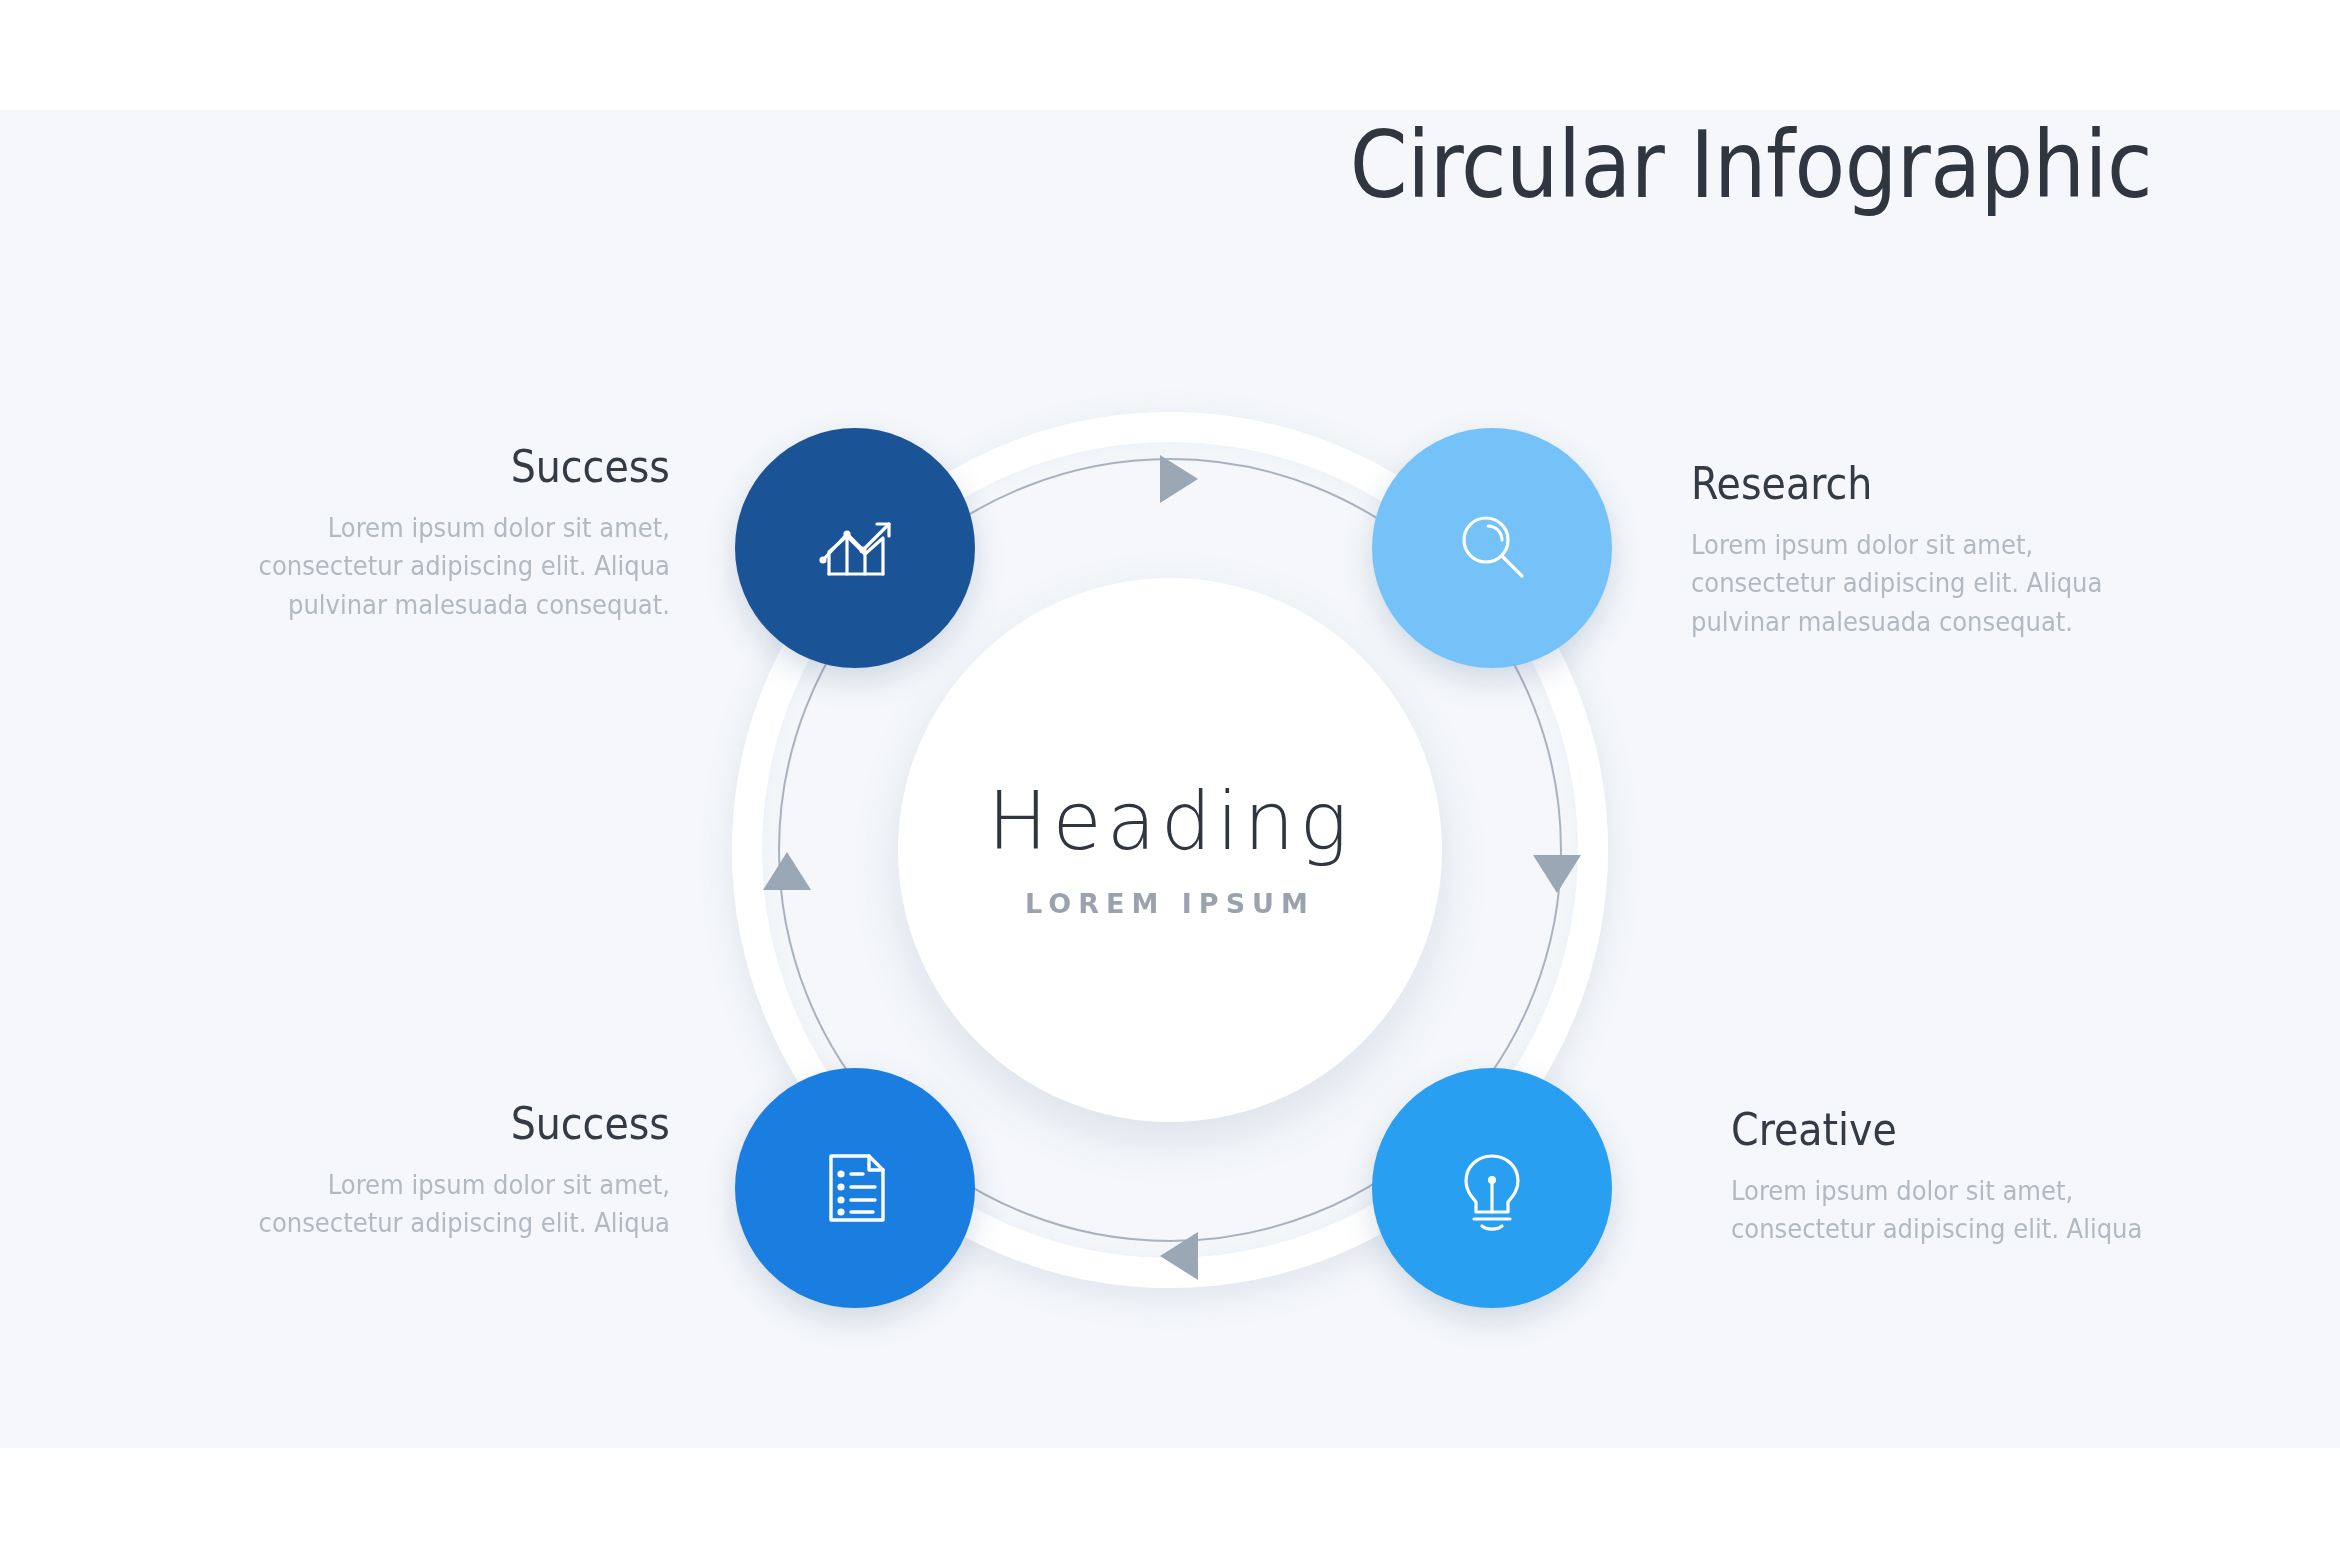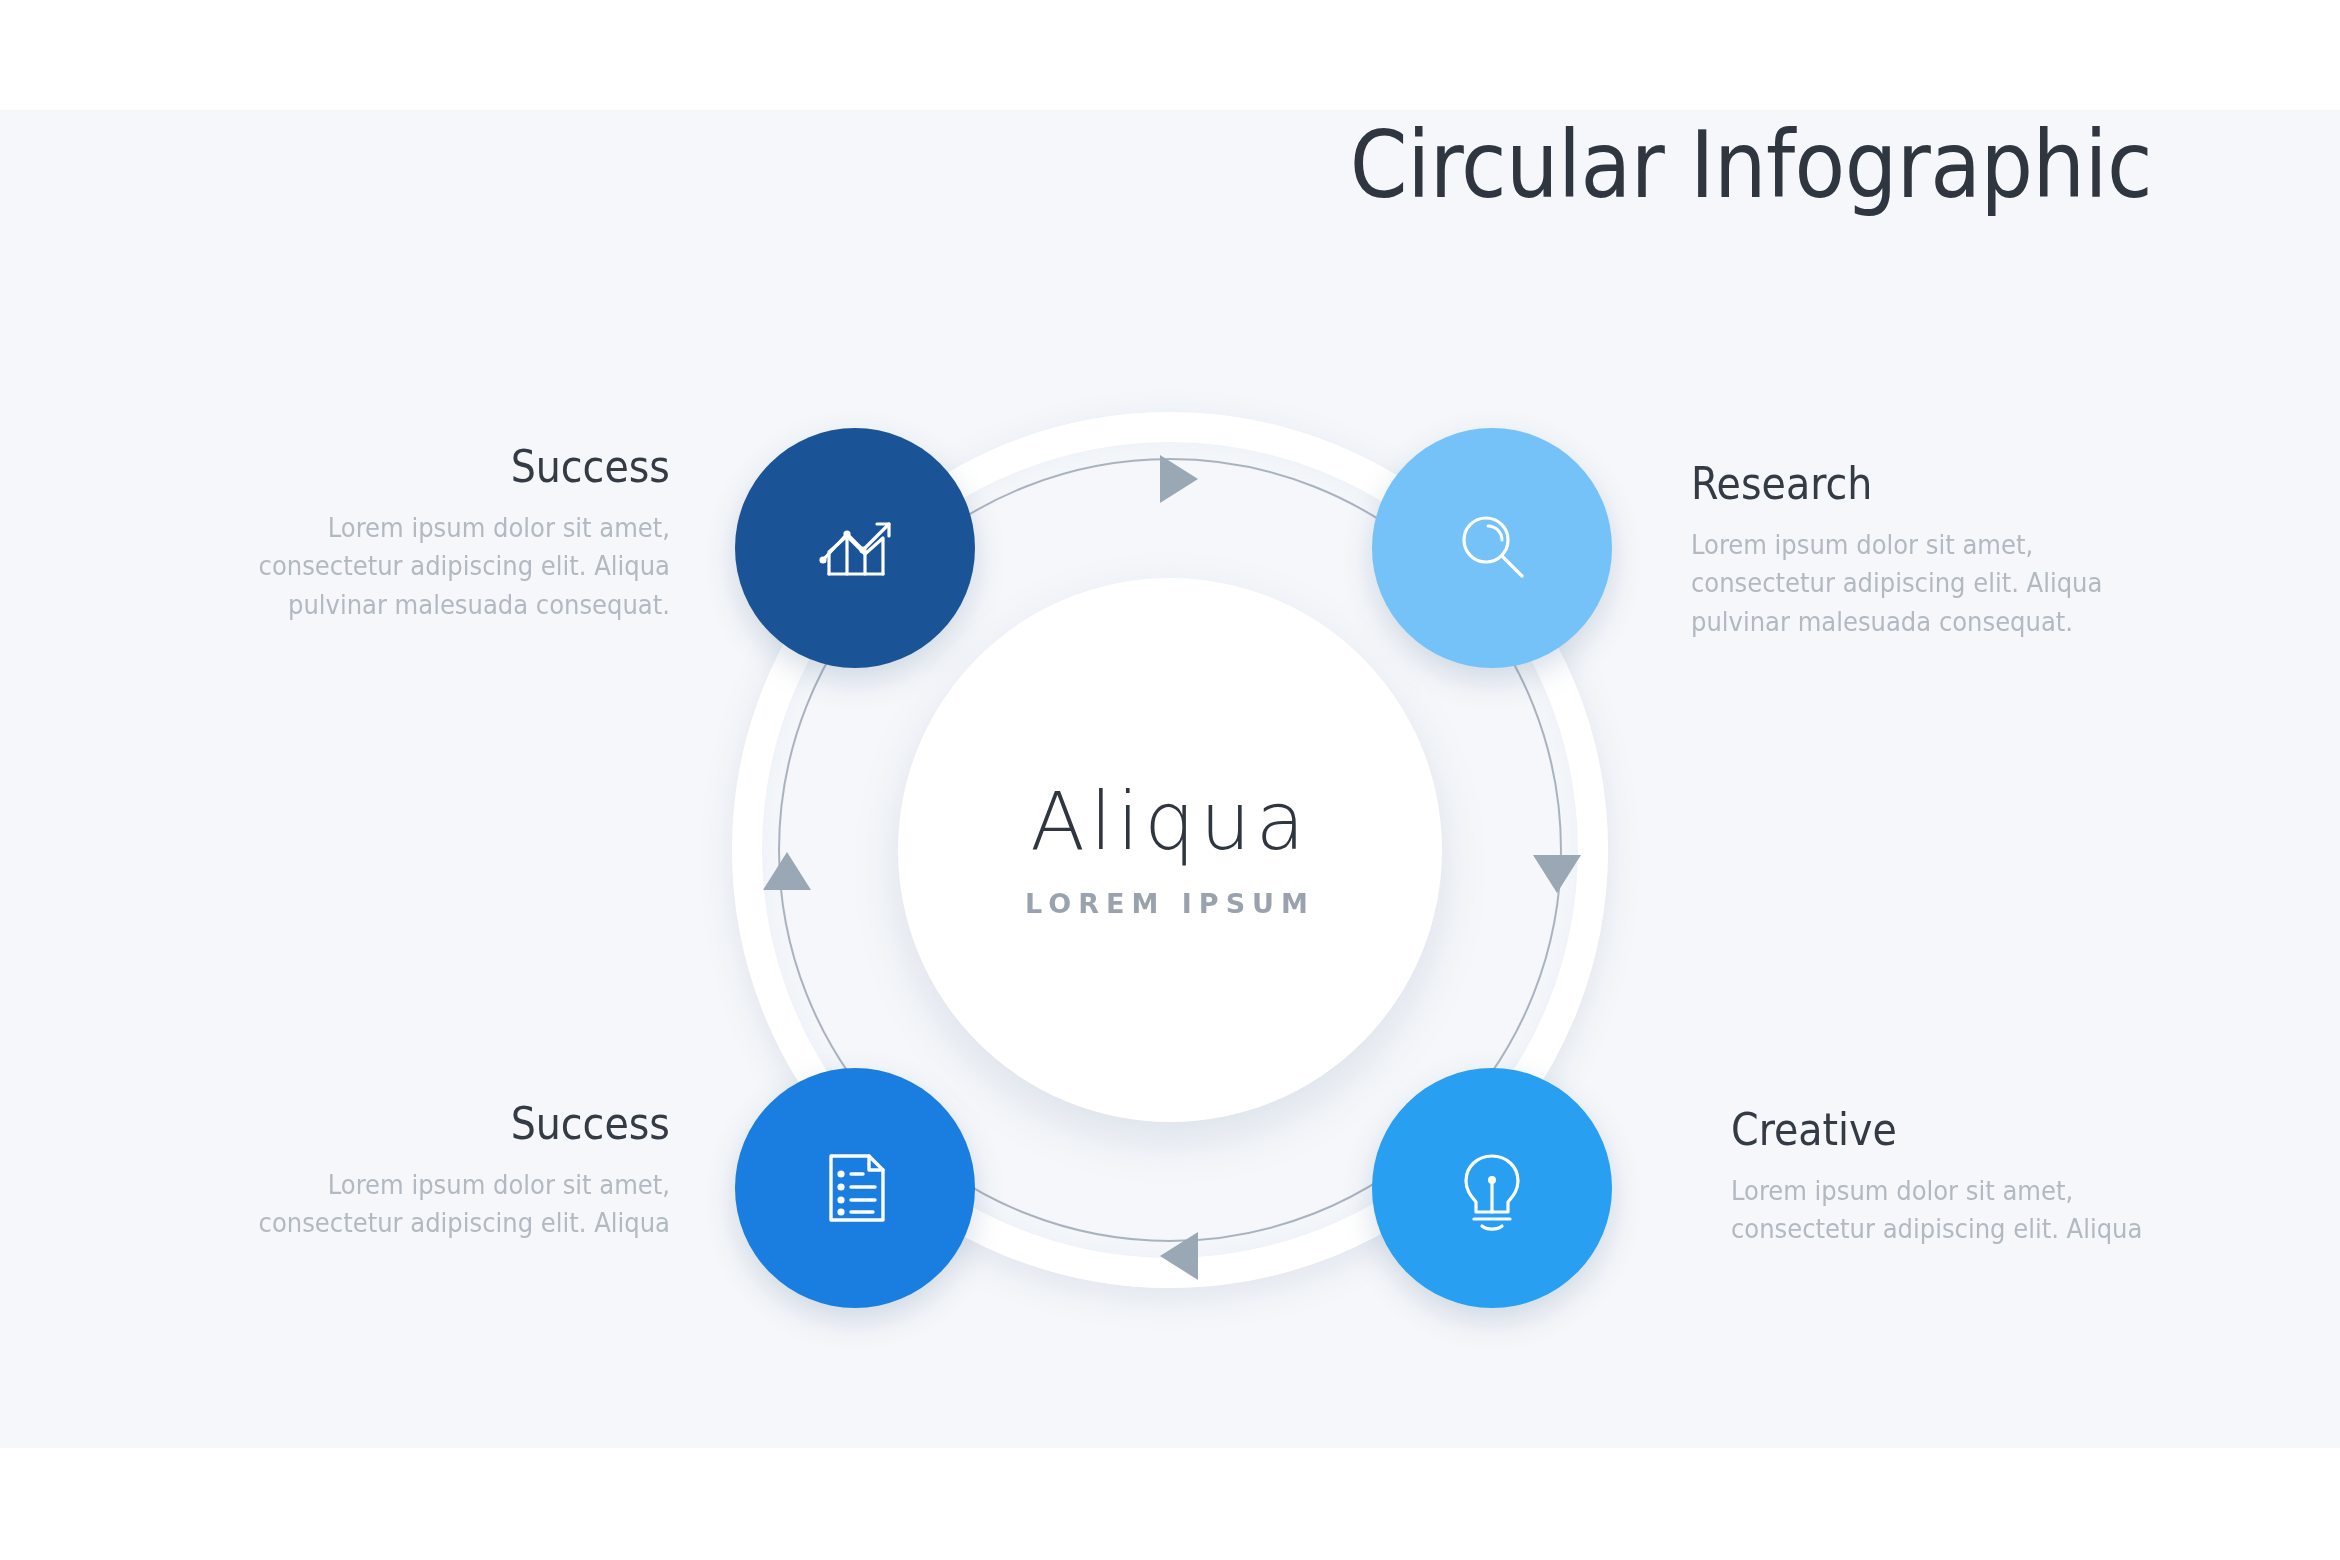--- a/index.html
+++ b/index.html
@@ -186,21 +186,21 @@
 
 <div id="slide"></div>
 
 <div id="title">Circular Infographic</div>
 
 <div id="stage">
   <div class="outer-ring"></div>
   <div class="arrow-ring"></div>
 
   <div class="center-disc">
-    <div class="center-heading">Aliqua</div>
+    <div class="center-heading">Heading</div>
     <div class="center-sub">LOREM IPSUM</div>
   </div>
 </div>
 
 <div class="arrowhead ah-top"></div>
 <div class="arrowhead ah-right"></div>
 <div class="arrowhead ah-bottom"></div>
 <div class="arrowhead ah-left"></div>
 
 <div class="node" id="node-success" style="background:#1a5496">

